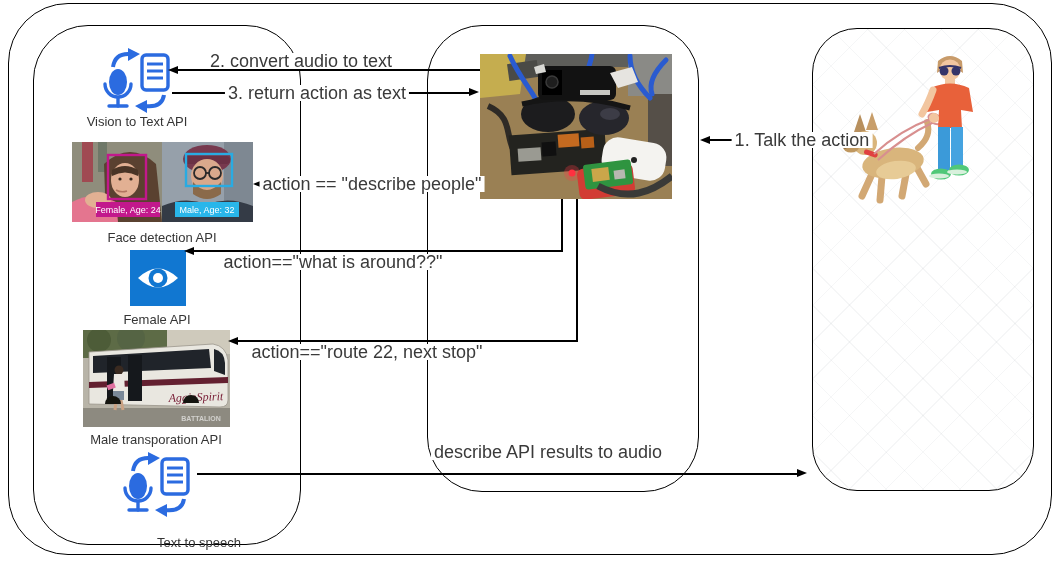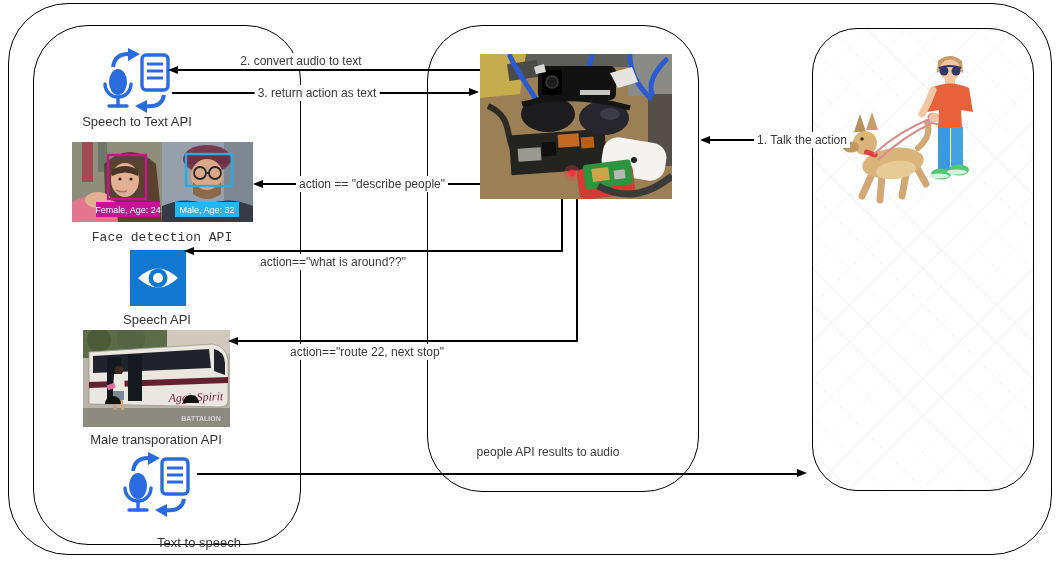--- a/index.html
+++ b/index.html
@@ -6,21 +6,21 @@
   body{width:1061px;height:561px;position:relative;overflow:hidden;
        font-family:"Liberation Sans",sans-serif;color:#383838;}
   .box{position:absolute;border:1.6px solid #000;background:transparent;}
   .line{position:absolute;background:#000;}
   .hline{height:1.6px;}
   .vline{width:1.6px;}
   .arrow-left{position:absolute;width:0;height:0;border-top:4.5px solid transparent;
     border-bottom:4.5px solid transparent;border-right:10px solid #000;}
   .arrow-right{position:absolute;width:0;height:0;border-top:4.5px solid transparent;
     border-bottom:4.5px solid transparent;border-left:10px solid #000;}
-  .edge-label{position:absolute;font-size:12px;color:#3a3a3a;background:#fff;
+  .edge-label{position:absolute;font-size:18px;color:#3a3a3a;background:#fff;
     padding:0 3px;white-space:nowrap;transform:translateX(-50%);line-height:16px;}
   .node-label{position:absolute;font-size:13px;color:#353535;white-space:nowrap;
     transform:translateX(-50%);line-height:15px;}
   .img{position:absolute;text-align:center;}
   svg{display:block;}
   #right-box{background:
     repeating-linear-gradient(45deg, rgba(120,130,140,0.07) 0 1px, transparent 1px 26px),
     repeating-linear-gradient(-45deg, rgba(120,130,140,0.07) 0 1px, transparent 1px 26px);}
 </style>
 </head>
@@ -46,21 +46,21 @@
       <polygon points="47,52 35,58 47,65"></polygon>
       <ellipse cx="18" cy="34" rx="9" ry="13"></ellipse>
     </g>
     <g fill="none" stroke="#2b6be0" stroke-width="3.4" stroke-linecap="round">
       <path d="M5 36 a13 13 0 0 0 26 0"></path>
       <line x1="18" y1="50" x2="18" y2="58"></line>
       <line x1="9" y1="58" x2="27" y2="58"></line>
     </g>
   </svg>
 </div>
-<div class="node-label" style="left:137px;top:114px;">Speech to Text API</div>
+<div class="node-label" style="left:137px;top:114px;">Vision to Text API</div>
 
 <div class="img" style="left:72px;top:142px;">
   <svg width="181" height="80" viewBox="0 0 181 80">
     <rect x="0" y="0" width="90" height="80" fill="#8f8d7c"></rect>
     <rect x="10" y="0" width="11" height="40" fill="#a04a52"></rect>
     <rect x="26" y="0" width="9" height="30" fill="#6f7868"></rect>
     <path d="M32 22 Q58 -2 84 22 L90 80 L34 80 Z" fill="#5a4130"></path>
     <ellipse cx="53" cy="38" rx="14" ry="17" fill="#e2b093"></ellipse>
     <path d="M40 28 Q53 20 66 28 L66 34 Q53 27 40 34 Z" fill="#4a3526"></path>
     <circle cx="48" cy="37" r="1.6" fill="#3a2a1e"></circle>
@@ -79,31 +79,31 @@
     <circle cx="143" cy="31" r="6" fill="none" stroke="#2a2a2a" stroke-width="1.8"></circle>
     <line x1="134" y1="31" x2="137" y2="31" stroke="#2a2a2a" stroke-width="1.8"></line>
     <path d="M90 80 L90 64 Q112 54 135 62 Q158 54 181 64 L181 80 Z" fill="#343b46"></path>
     <rect x="114" y="12" width="46" height="32" fill="none" stroke="#29abe2" stroke-width="2.4"></rect>
     <rect x="24" y="60" width="64" height="15" fill="#c2188c"></rect>
     <text x="56" y="71" font-size="9" fill="#ffffff" text-anchor="middle">Female, Age: 24</text>
     <rect x="103" y="60" width="64" height="15" fill="#29b6ea"></rect>
     <text x="135" y="71" font-size="9" fill="#ffffff" text-anchor="middle">Male, Age: 32</text>
   </svg>
 </div>
-<div class="node-label" style="left:162px;top:230px;font-family:Liberation Mono, monospace;">Face detection API</div>
+<div class="node-label" style="left:162px;top:230px;">Face detection API</div>
 
 <div class="img" style="left:130px;top:250px;">
   <svg width="56" height="56" viewBox="0 0 56 56">
     <rect x="0" y="0" width="56" height="56" fill="#1177d1"></rect>
     <path d="M8 28 Q28 9 48 28 Q28 47 8 28 Z" fill="#ffffff"></path>
     <circle cx="28" cy="28" r="9.5" fill="#1177d1"></circle>
     <circle cx="28" cy="28" r="5" fill="#ffffff"></circle>
   </svg>
 </div>
-<div class="node-label" style="left:157px;top:312px;">Speech API</div>
+<div class="node-label" style="left:157px;top:312px;">Female API</div>
 
 <div class="img" style="left:83px;top:330px;">
   <svg width="147" height="97" viewBox="0 0 147 97">
     <rect x="0" y="0" width="147" height="97" fill="#b8b4a8"></rect>
     <rect x="0" y="0" width="84" height="28" fill="#5d6b46"></rect>
     <circle cx="16" cy="10" r="12" fill="#4d5c38"></circle>
     <circle cx="48" cy="8" r="14" fill="#556444"></circle>
     <rect x="84" y="0" width="63" height="24" fill="#cfcabc"></rect>
     <rect x="0" y="78" width="147" height="19" fill="#8d8a80"></rect>
     <path d="M6 22 L130 14 Q143 16 145 30 L145 70 Q145 77 137 77 L6 74 Z" fill="#e9e7e0" stroke="#9a968c" stroke-width="0.8"></path>
@@ -253,13 +253,13 @@
 <div class="line hline" style="left:237px;top:340px;width:341px;"></div>
 <div class="arrow-left" style="left:228px;top:337px;"></div>
 <div class="edge-label" style="left:367px;top:344px;">action=="route 22, next stop"</div>
 
 <div class="line hline" style="left:709px;top:139px;width:116px;"></div>
 <div class="arrow-left" style="left:700px;top:136px;"></div>
 <div class="edge-label" style="left:802px;top:132px;">1. Talk the action</div>
 
 <div class="line hline" style="left:197px;top:473px;width:601px;"></div>
 <div class="arrow-right" style="left:797px;top:469px;"></div>
-<div class="edge-label" style="left:548px;top:444px;">people API results to audio</div>
+<div class="edge-label" style="left:548px;top:444px;">describe API results to audio</div>
 
 </body></html>

